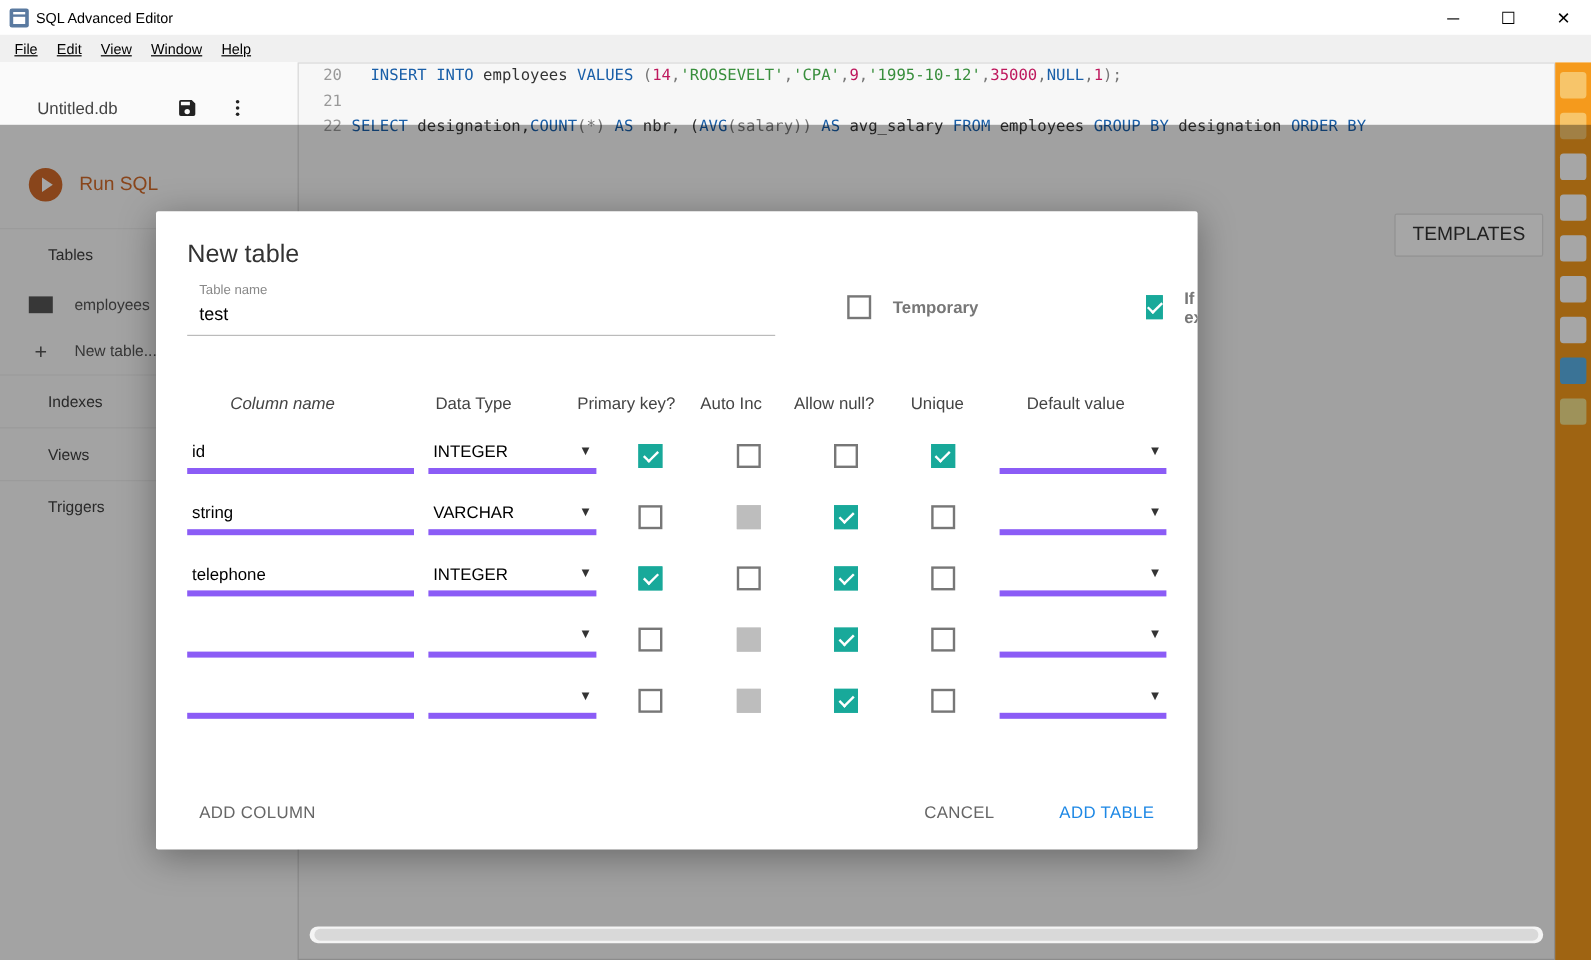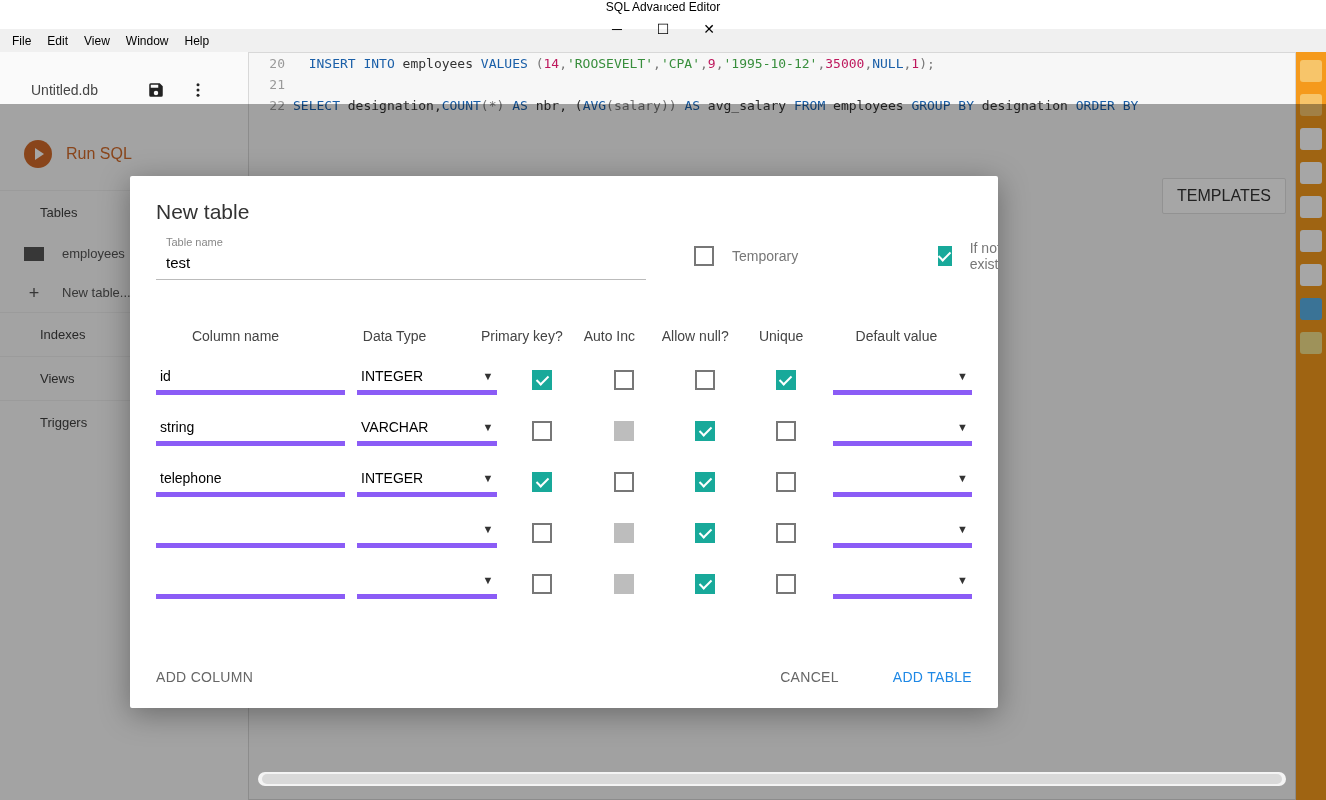--- a/index.html
+++ b/index.html
@@ -1,24 +1,24 @@
 <!DOCTYPE html>
 <html><head>
 <meta charset="utf-8">
 <style>
   * { box-sizing: border-box; margin: 0; padding: 0; }
   html, body { width: 1326px; height: 800px; font-family: "Segoe UI", Arial, sans-serif; overflow: hidden; background: #fff; }
-  .titlebar { height: 30px; display: flex; align-items: center; font-size: 12px; border-bottom: 1px solid #f0f0f0; flex-direction: column; }
+  .titlebar { height: 30px; display: flex; align-items: center; font-size: 12px; border-bottom: 1px solid #f0f0f0; }
   .titlebar .app-icon { width: 16px; height: 16px; margin: 0 6px 0 8px; background: #5a7aa0; border-radius: 2px; position: relative; }
   .titlebar .app-icon::before { content:""; position:absolute; top:3px; left:3px; right:3px; height:2px; background:#fff; }
   .titlebar .app-icon::after { content:""; position:absolute; top:7px; left:3px; right:3px; bottom:3px; background:#fff; }
   .titlebar .title-text { flex: 1; color: #000; }
   .win-btns { display: flex; }
   .win-btn { width: 46px; height: 30px; display:flex; align-items:center; justify-content:center; font-size:14px; }
-  .menubar { height: 22px; background: #f0f0f0; display: flex; align-items: center; font-size: 12px; padding-left: 4px; }
+  .menubar { height: 22px; background: #f0f0f0; display: flex; align-items: center; font-size: 12px; padding-left: 4px; text-decoration: underline; }
   .menubar span { padding: 0 8px; }
   .workarea { position: relative; height: calc(800px - 30px - 22px); background: #fafafa; }
 
   
   .sidebar { position:absolute; left:0; top:0; width:235px; height:100%; background:#fafafa; padding-top:10px; }
   .db-row { display:flex; align-items:center; padding:16px 25px; font-size:14px; color:#444; }
   .db-row .db-name { flex:1; padding-left:6px; }
   .icon-btn { width:24px; height:24px; display:inline-flex; align-items:center; justify-content:center; color:#444; }
   .run-row { margin:10px 14px; padding:12px 10px; display:flex; align-items:center; color:#d36b2a; font-weight:500; }
   .run-circle { width:28px; height:28px; border-radius:50%; background:#d36b2a; display:flex; align-items:center; justify-content:center; margin-right:14px; }
@@ -49,47 +49,47 @@
   
   .overlay { position:absolute; inset:52px 0 0 0; background:rgba(0,0,0,0.35); }
 
   
   .dialog { position:absolute; left:130px; top:124px; width:868px; height:532px; background:#fff; box-shadow:0 6px 30px rgba(0,0,0,.35); border-radius:2px; display:flex; flex-direction:column; }
   .dlg-body { flex:1; padding:24px 26px 8px 26px; overflow:hidden; }
   .dlg-title { font-size:21px; color:#333; margin-bottom:6px; }
   .floating-label { font-size:11px; color:#888; padding-left:10px; margin-top:6px; }
   .text-input { width:490px; border:none; border-bottom:1px solid #bbb; font-size:15px; padding:6px 4px 8px 10px; outline:none; background:transparent; }
   .top-row { display:flex; align-items:flex-end; }
-  .top-checks { display:flex; gap:140px; margin-left:48px; padding-bottom:8px; }
+  .top-checks { display:flex; gap:140px; margin-left:60px; padding-bottom:8px;font-weight:bold; }
   .chk-wrap { display:flex; align-items:center; gap:18px; font-size:14px; color:#777; }
 
   .cbox { width:20px; height:20px; border:2px solid #777; display:inline-flex; align-items:center; justify-content:center; background:#fff; }
   .cbox.teal.checked { background:#18a99a; border-color:#18a99a; }
   .cbox.checked::after { content:""; display:block; width:5px; height:10px; border:solid #fff; border-width:0 2px 2px 0; transform:rotate(45deg); margin-top:-2px; }
   .cbox.disabled { background:#bdbdbd; border-color:#bdbdbd; }
 
   .grid-head { display:flex; margin-top:48px; font-size:14px; color:#444; text-align:center; }
-  .col-name { width:200px; text-align:center; }
+  .col-name { width:200px; text-align:center;font-style:italic; }
   .col-type { width:200px; text-align:center; }
   .col-pk   { width:120px; }
   .col-ai   { width:100px; }
   .col-null { width:116px; }
   .col-uniq { width:100px; }
   .col-def  { width:190px; text-align:center; }
 
   .grid-row { display:flex; align-items:center; margin-top:20px; }
   .cell-input { border:none; border-bottom:5px solid #8b5cf6; font-size:14px; padding:4px 4px 6px 4px; outline:none; background:transparent; }
   .cell-name { width:196px; margin-right:12px; }
   .cell-type { width:188px; position:relative; margin-right:0; }
   .cell-type .sel-caret { position:absolute; right:4px; top:6px; font-size:11px; color:#333; pointer-events:none; }
   .cell-center { display:flex; justify-content:center; }
   .cell-def { width:186px; position:relative; margin-left:10px; }
   .cell-def .sel-caret { position:absolute; right:4px; top:6px; font-size:11px; color:#333; pointer-events:none; }
 
-  .dlg-actions { height:62px; display:flex; align-items:center; padding:0 16px; }
+  .dlg-actions { height:62px; display:flex; align-items:center; padding:0 26px; }
   .flat-btn { font-size:14px; letter-spacing:.3px; color:#666; padding:8px 10px; cursor:pointer; }
   .flat-btn.primary { color:#1e88e5; font-weight:500; }
   .spacer { flex:1; }
 
   
   .hscroll { position:absolute; left:258px; right:40px; bottom:14px; height:14px; background:#f4f4f4; border-radius:7px; }
   .hscroll-thumb { position:absolute; left:4px; right:4px; top:2px; bottom:2px; background:#d9d9d9; border-radius:5px; }
 </style>
 </head>
 <body>

